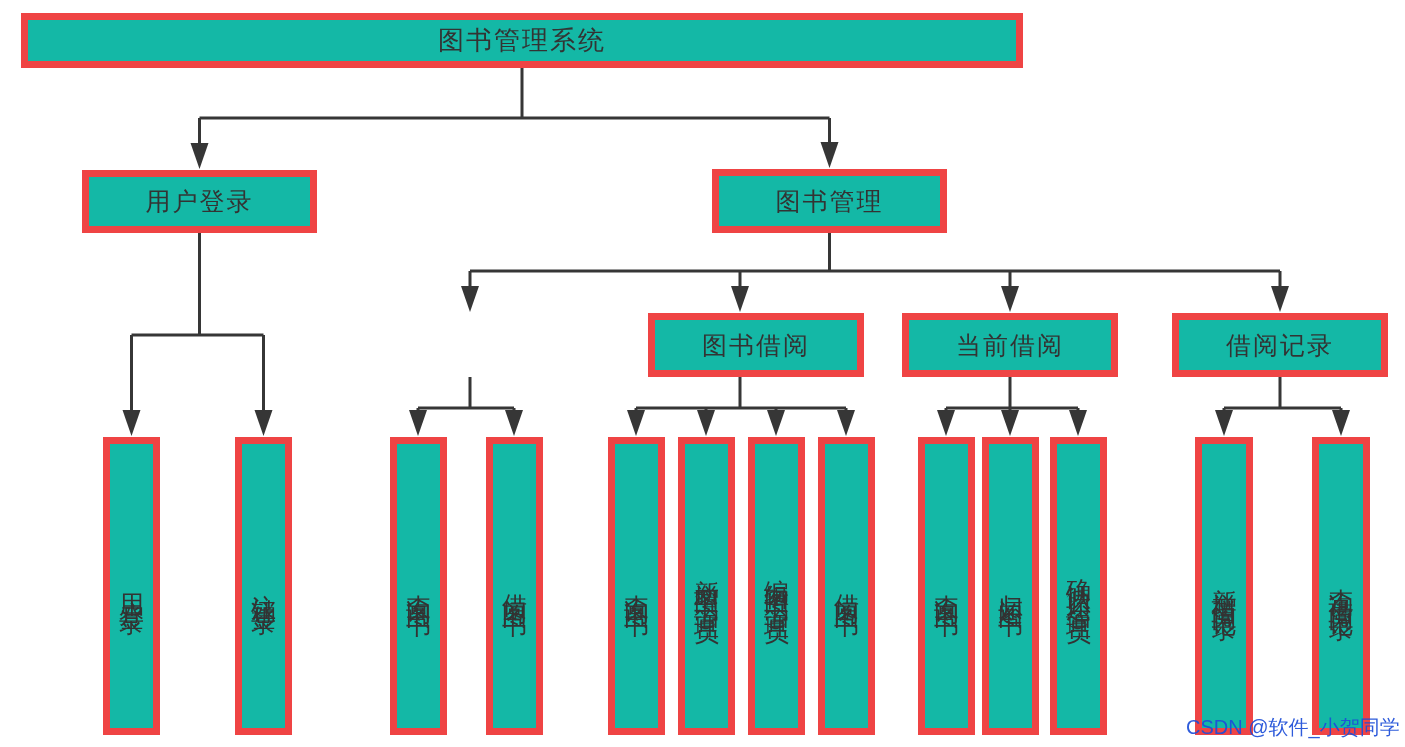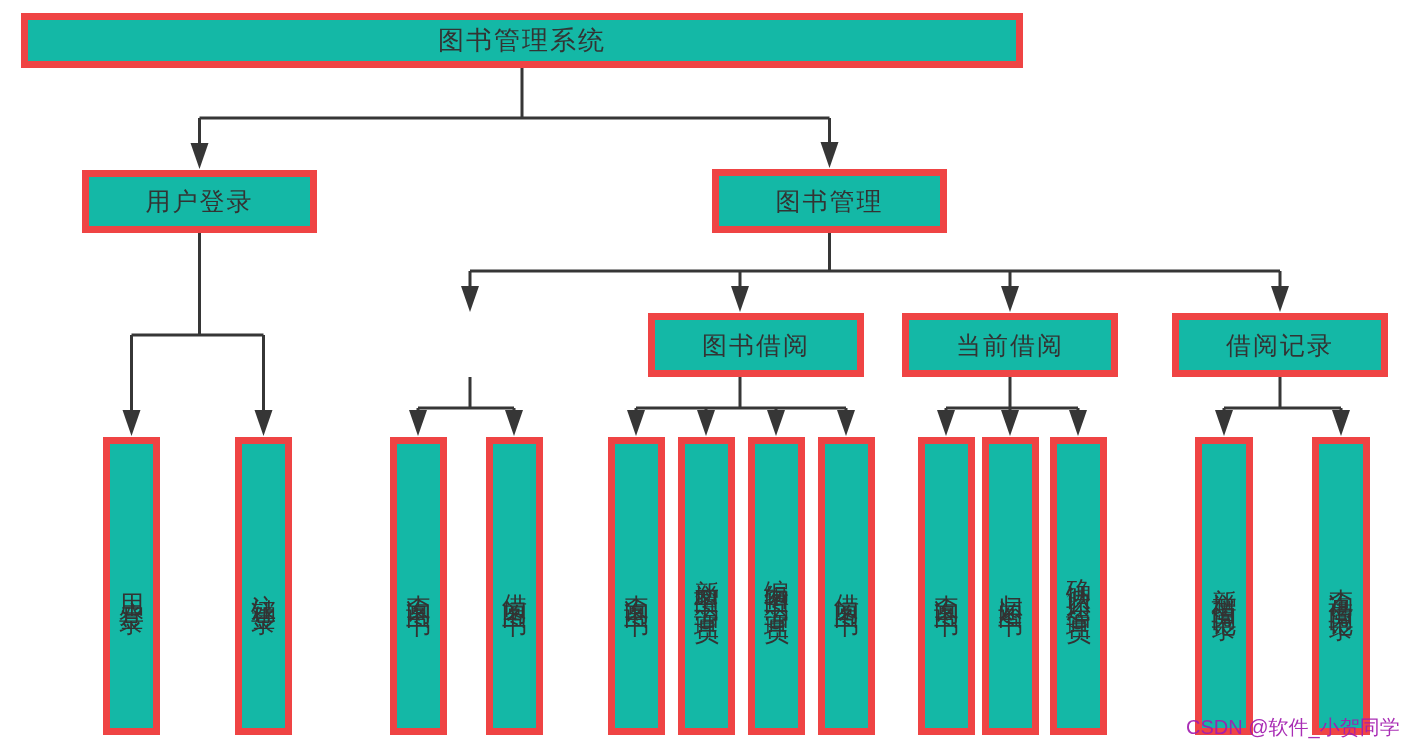--- a/index.html
+++ b/index.html
@@ -68,21 +68,21 @@
   .n-g3a { left: 608px; }  .n-g3b { left: 678px; }
   .n-g3c { left: 748px; }  .n-g3d { left: 818px; }
   .n-g4a { left: 918px; }  .n-g4b { left: 982px; }  .n-g4c { left: 1050px; }
   .n-g5a { left: 1195px; width: 58px; }  .n-g5b { left: 1312px; width: 58px; }
 
   #watermark {
     position: absolute;
     left: 1186px;
     top: 714px;
     font-size: 20px;
-    color: #a21caf;
+    color: #1d4ed8;
     opacity: 0.92;
     white-space: nowrap;
     z-index: 5;
     text-align: center;
   }
 </style>
 </head>
 <body>
 
 <div id="canvas">

